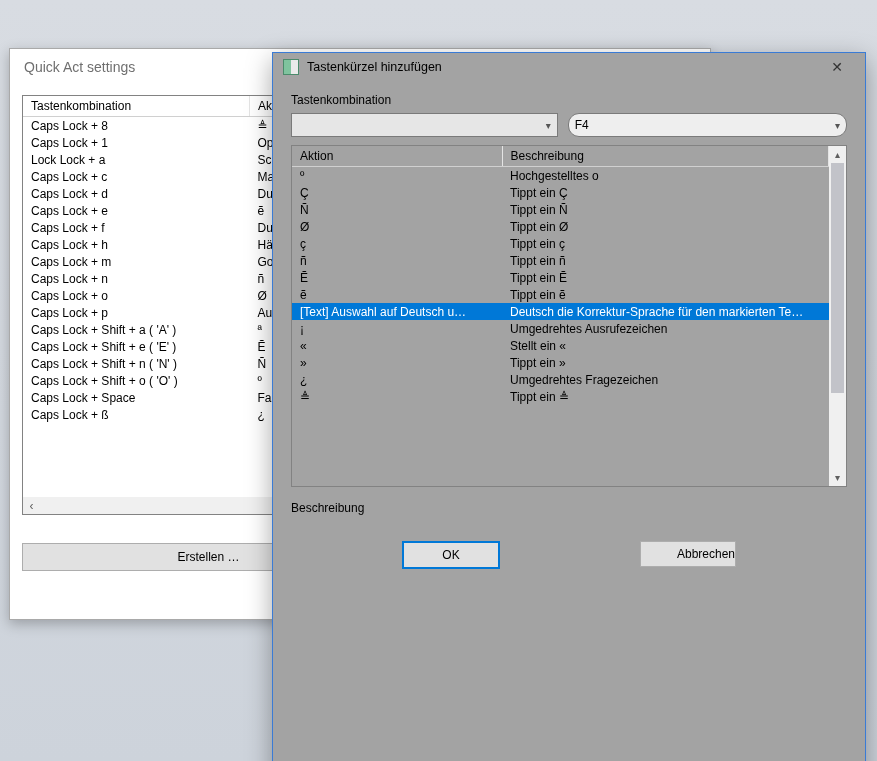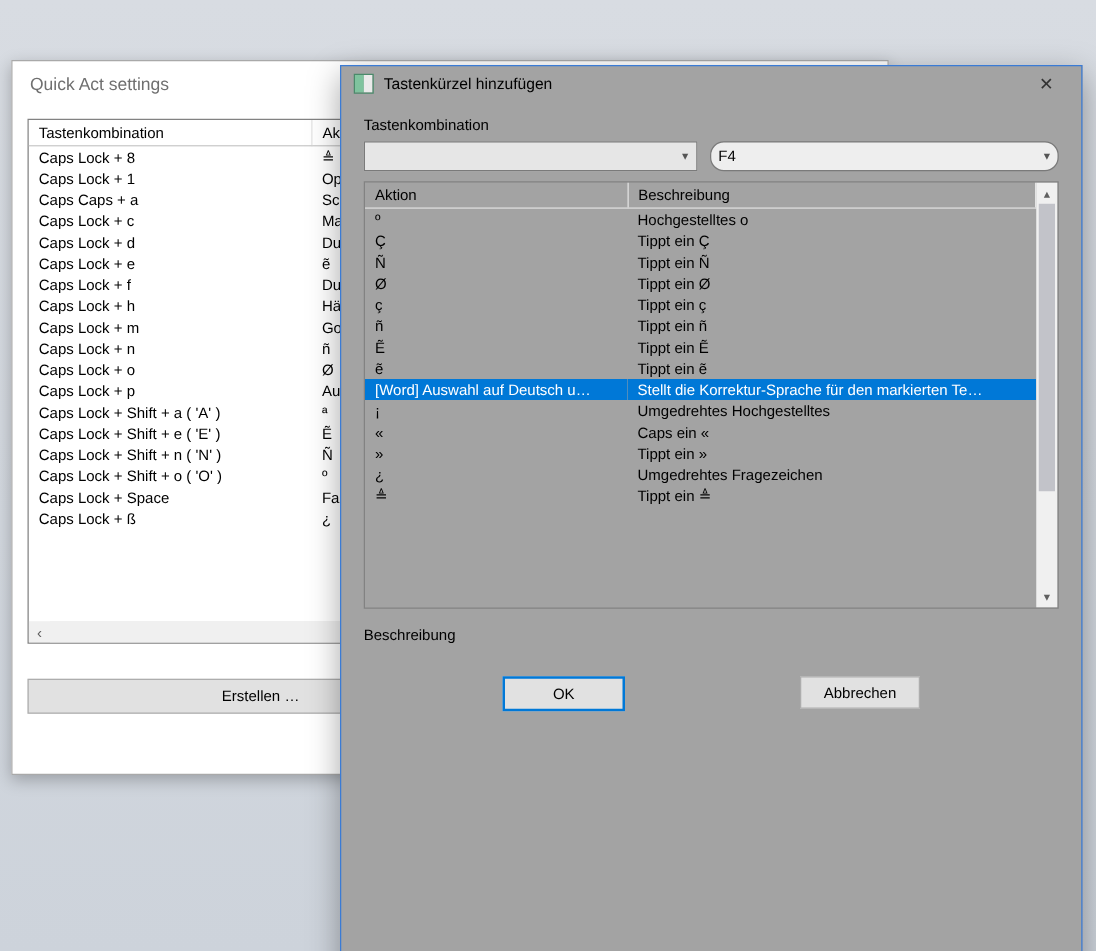--- a/index.html
+++ b/index.html
@@ -235,21 +235,21 @@
     height: 24px;
     background: #e1e1e1;
     border: 2px solid #0078d7;
     display: flex; align-items: center; justify-content: center;
   }
   .cancel-btn {
     width: 94px;
     height: 24px;
     background: #e1e1e1;
     border: 1px solid #adadad;
-    display: flex; align-items: center; justify-content: center;
+    display: flex; align-items: center; justify-content: flex-end;
   }
 </style>
 </head>
 <body>
 
 <div class="win-back">
   <div class="title">Quick Act settings</div>
 
   <div class="grid-wrap">
     <table>
@@ -262,21 +262,21 @@
       <tbody id="back-rows">
           <tr>
             <td>Caps Lock + 8</td>
             <td>≜</td>
           </tr>
           <tr>
             <td>Caps Lock + 1</td>
             <td>Ope</td>
           </tr>
           <tr>
-            <td>Caps Caps + a</td>
+            <td>Lock Lock + a</td>
             <td>Scre</td>
           </tr>
           <tr>
             <td>Caps Lock + c</td>
             <td>Mar</td>
           </tr>
           <tr>
             <td>Caps Lock + d</td>
             <td>Duc</td>
           </tr>
@@ -411,30 +411,30 @@
             </tr>
             <tr>
               <td>Ẽ</td>
               <td>Tippt ein Ẽ</td>
             </tr>
             <tr>
               <td>ẽ</td>
               <td>Tippt ein ẽ</td>
             </tr>
             <tr class="sel">
-              <td>[Word] Auswahl auf Deutsch u…</td>
-              <td>Stellt die Korrektur-Sprache für den markierten Te…</td>
+              <td>[Text] Auswahl auf Deutsch u…</td>
+              <td>Deutsch die Korrektur-Sprache für den markierten Te…</td>
             </tr>
             <tr>
               <td>¡</td>
-              <td>Umgedrehtes Hochgestelltes</td>
+              <td>Umgedrehtes Ausrufezeichen</td>
             </tr>
             <tr>
               <td>«</td>
-              <td>Caps ein «</td>
+              <td>Stellt ein «</td>
             </tr>
             <tr>
               <td>»</td>
               <td>Tippt ein »</td>
             </tr>
             <tr>
               <td>¿</td>
               <td>Umgedrehtes Fragezeichen</td>
             </tr>
             <tr>

